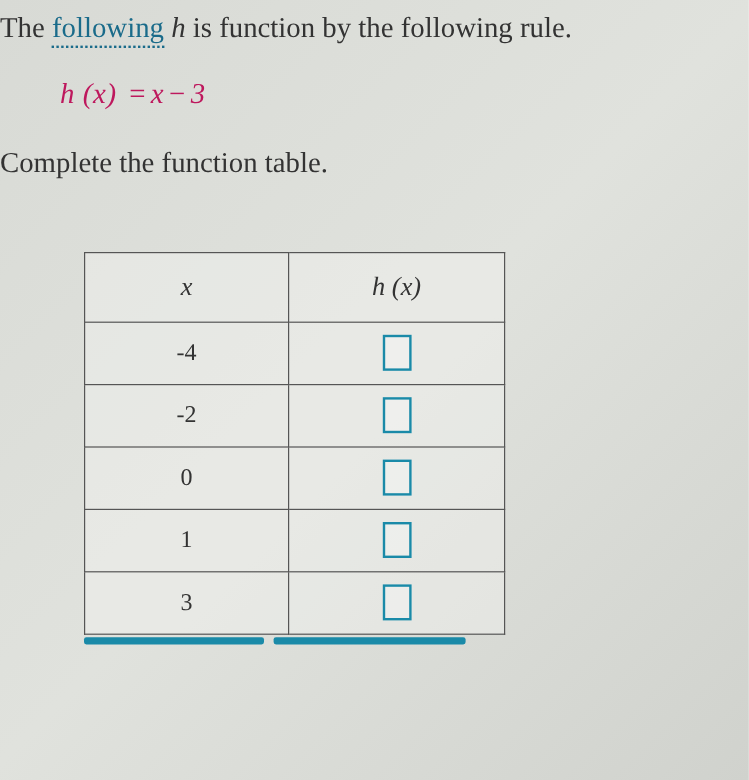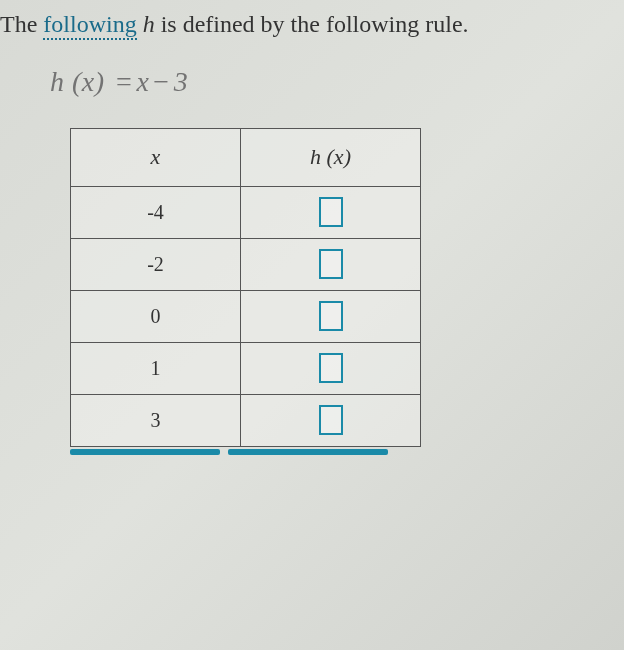--- a/index.html
+++ b/index.html
@@ -23,24 +23,24 @@
     margin: 0 0 24px 0;
     line-height: 1.4;
   }
   .function-link {
     color: #1a6b8a;
     border-bottom: 2px dotted #1a6b8a;
     padding-bottom: 1px;
   }
   .italic-var { font-style: italic; }
   .equation {
-    font-size: 28px;
+    font-size: 24px;
     font-style: italic;
     margin: 0 0 30px 50px;
-    color: #737373;
+    color: #be185d;
     letter-spacing: 0.5px;
   }
   .equation .op { font-style: normal; padding: 0 4px; }
   .instruction {
     font-size: 24px;
     color: #333;
     margin: 0 0 60px 0;
   }
   .table-wrap {
     margin-left: 70px;
@@ -90,29 +90,30 @@
   .underbar .seg.a { width: 150px; }
   .underbar .seg.b { width: 160px; }
 </style>
 </head>
 <body>
 
 <div class="content">
 
   <p class="intro">
     <span>The </span><span class="function-link">following</span>
-    <span class="italic-var">h</span><span> is defined by the following rule.</span>
+    <span class="italic-var">h</span><span> is function by the following rule.</span>
   </p>
 
   <div class="equation">
     <span>h</span>
     (<span>x</span>)
     <span class="op">=</span><span>x</span><span class="op">−</span><span>3</span>
   </div>
 
+  <p class="instruction">Complete the function table.</p>
 
   <div class="table-wrap">
     <table>
       <thead>
         <tr>
           <th class="col-x">x</th>
           <th class="col-hx">
             <span>h</span>
             (<span>x</span>)
           </th>

